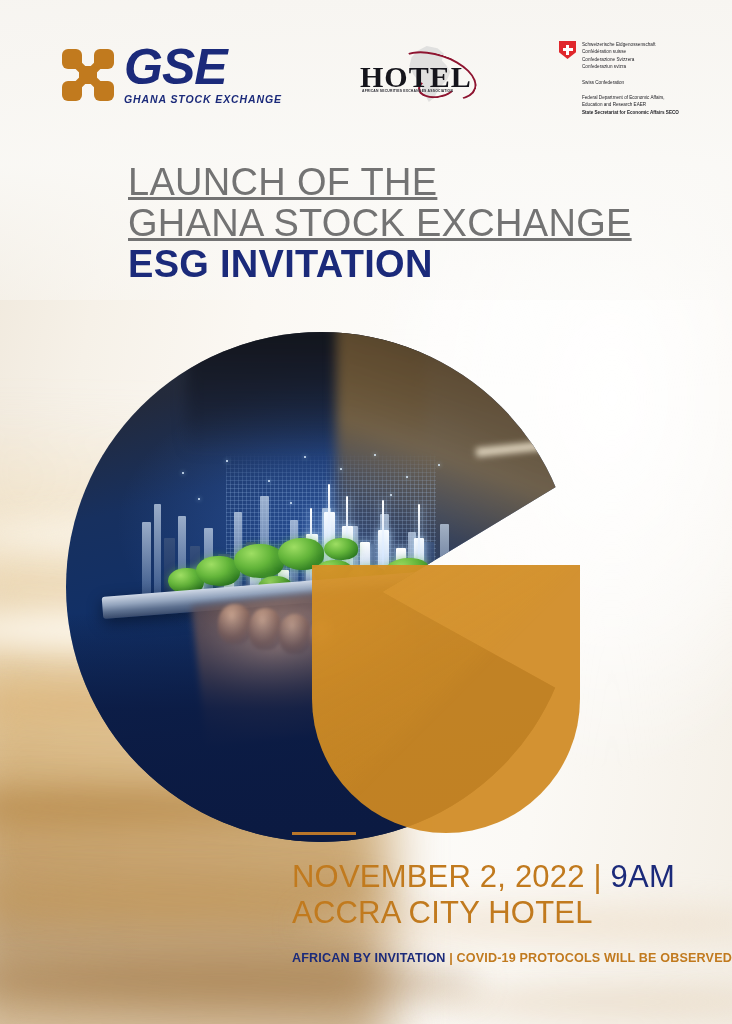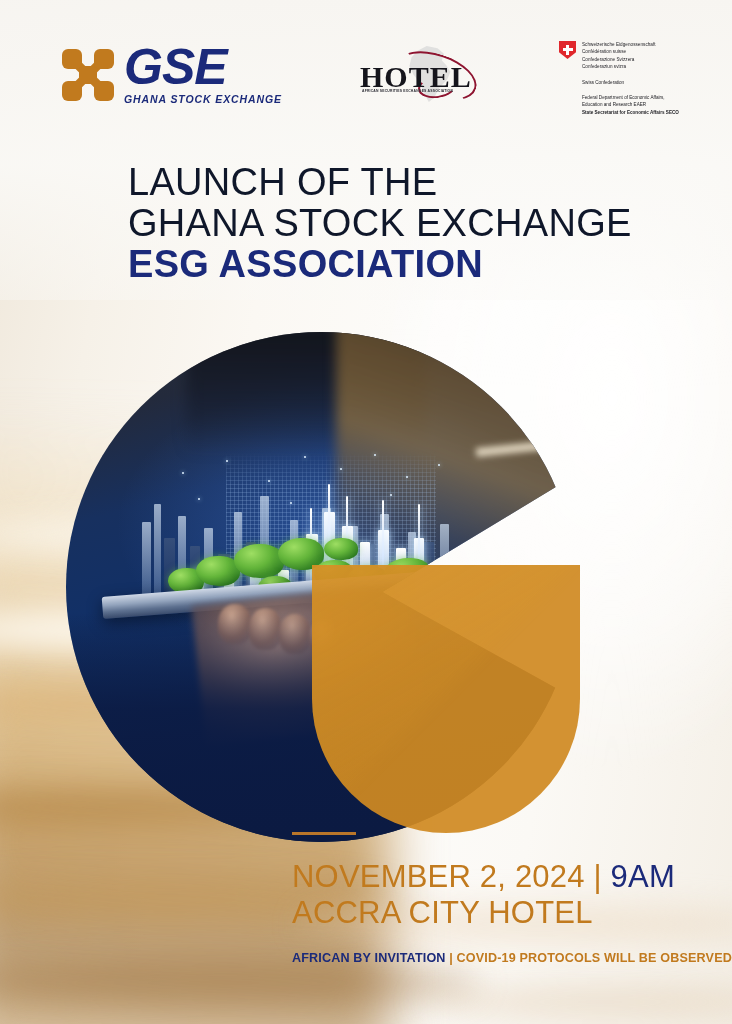--- a/index.html
+++ b/index.html
@@ -179,21 +179,21 @@
   .swiss-dept .bold { font-weight:700; }
 
   
   .headline {
     position:absolute; left:128px; top:162px; z-index:30;
   }
   .hl-line {
     font-size:38px; line-height:41px; letter-spacing:0.3px;
     white-space:nowrap;
   }
-  .hl-line.thin { color:#0f172a; font-weight:400; }
+  .hl-line.thin { color:#737373; font-weight:400;text-decoration:underline; }
   .hl-line.bold { color:#1b2a7a; font-weight:700; }
 
   
   .hero {
     position:absolute; left:66px; top:332px;
     width:510px; height:510px; z-index:10;
   }
   .hero-disc {
     position:absolute; inset:0; border-radius:50%;
     overflow:hidden;
@@ -406,21 +406,21 @@
         <div>Federal Department of Economic Affairs,</div>
         <div>Education and Research EAER</div>
         <div class="bold">State Secretariat for Economic Affairs SECO</div>
       </div>
     </div>
   </div>
 
   <div class="headline">
     <div class="hl-line thin">LAUNCH OF THE</div>
     <div class="hl-line thin">GHANA STOCK EXCHANGE</div>
-    <div class="hl-line bold">ESG ASSOCIATION</div>
+    <div class="hl-line bold">ESG INVITATION</div>
   </div>
 
   <div class="hero">
     <div class="hero-disc">
       <div class="hero-photo">
         <div class="hero-darkband"></div>
         <div class="hero-warmcorner"></div>
         <div class="hero-highlight"></div>
 
         <div class="gridmesh"></div>
@@ -502,21 +502,21 @@
         <div class="hero-bottomfade"></div>
       </div>
     </div>
   </div>
   <div class="hero-orange"></div>
   <div class="hero-orange-trans"></div>
 
   <div class="details">
     <div class="accent-dash"></div>
     <div class="date-line">
-      <span>NOVEMBER 2, 2024</span>
+      <span>NOVEMBER 2, 2022</span>
       <span class="sep">|</span>
       <span class="time">9AM</span>
     </div>
     <div class="venue-line">ACCRA CITY HOTEL</div>
     <div class="note-line">
       <span class="navy">AFRICAN BY INVITATION</span>
       <span class="amber">|</span>
       <span class="amber">COVID-19 PROTOCOLS WILL BE OBSERVED</span>
     </div>
   </div>

